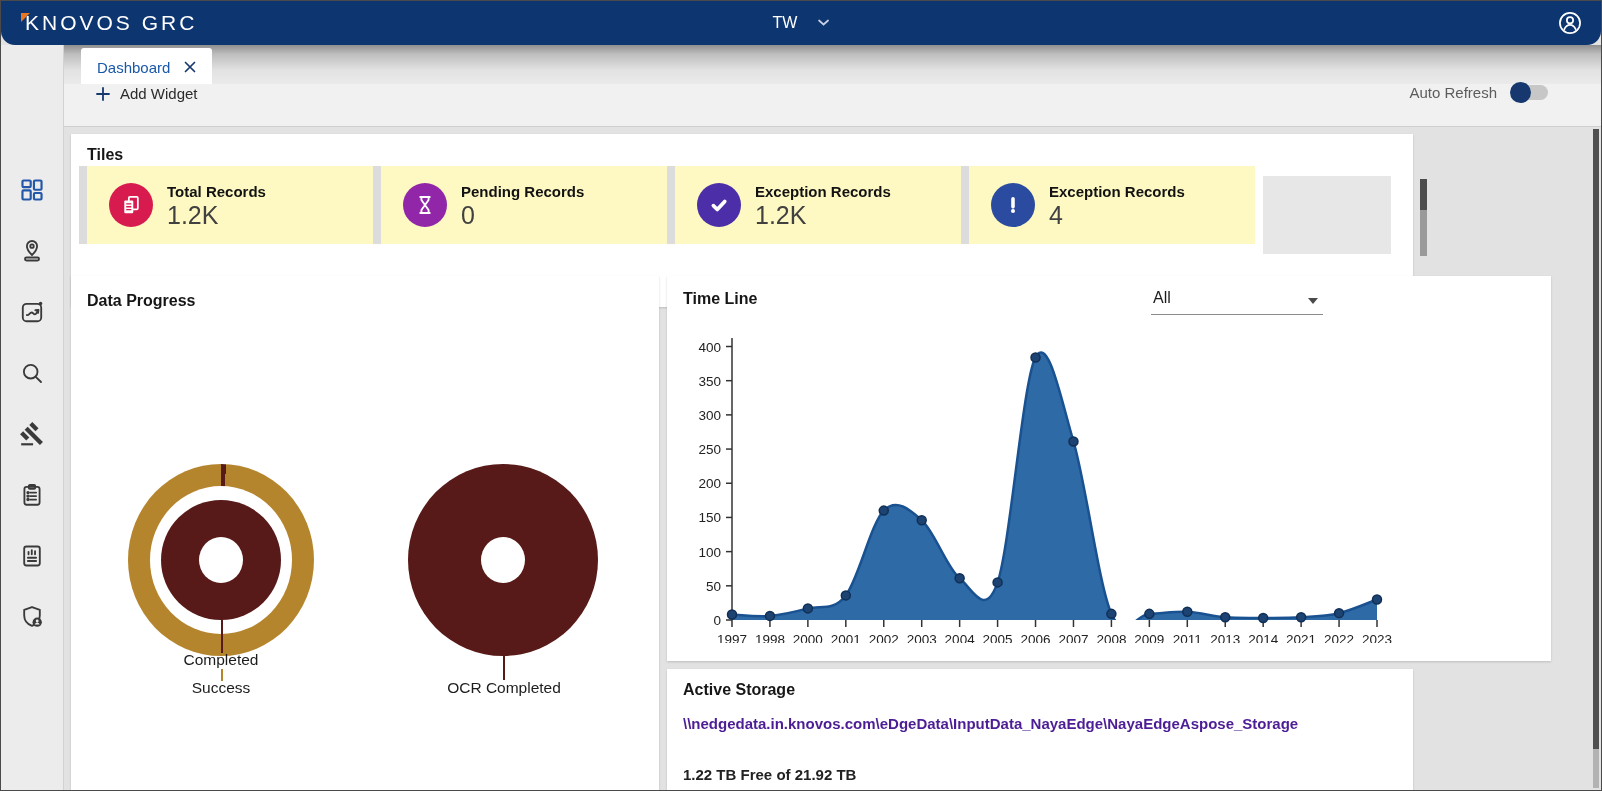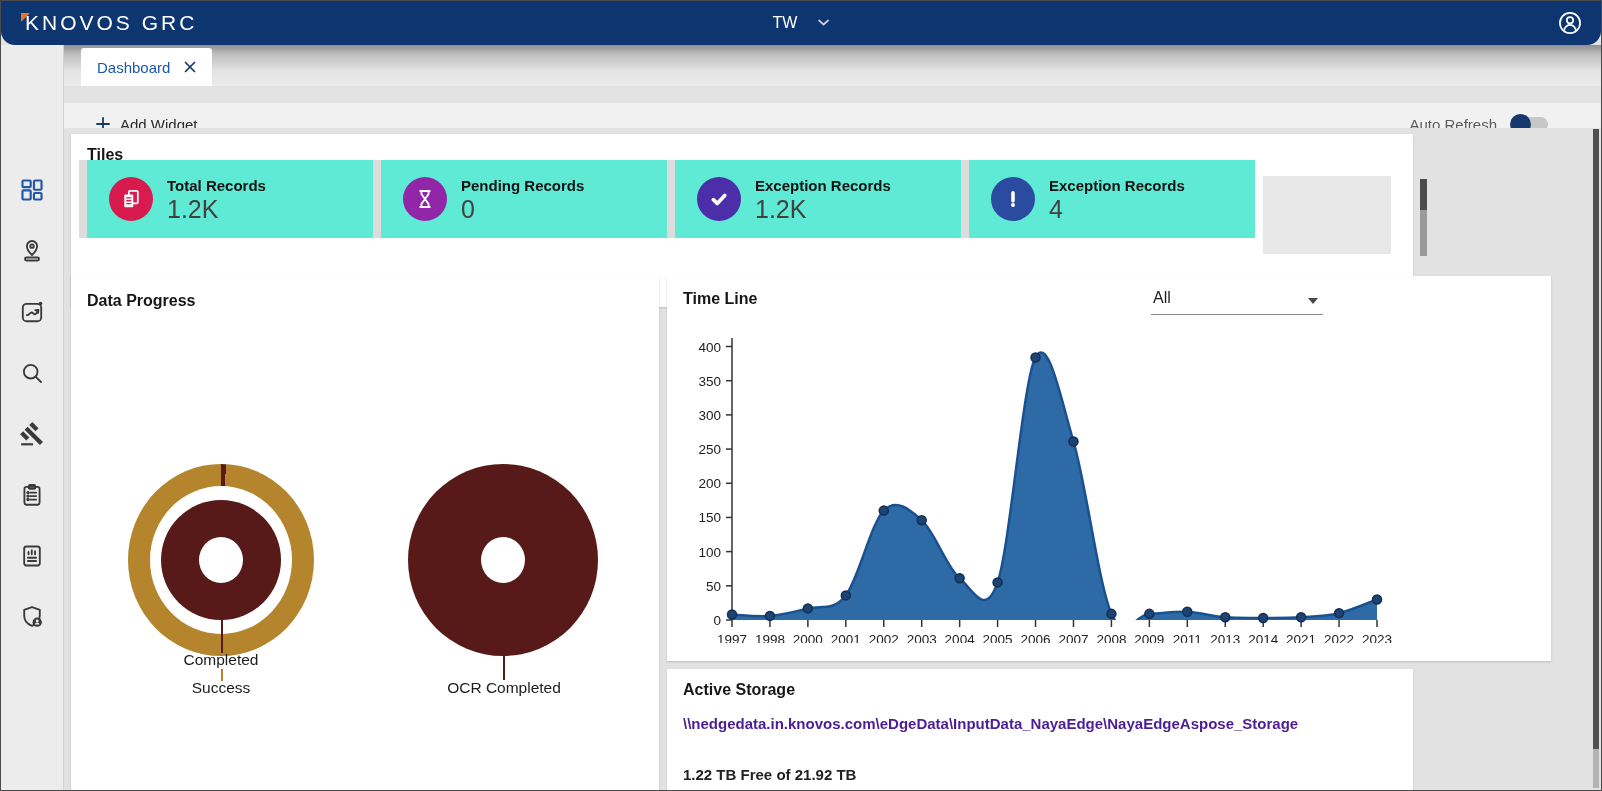--- a/index.html
+++ b/index.html
@@ -23,37 +23,37 @@
   .side-btn{width:26px;height:26px;cursor:pointer;}
   .side-btn svg{width:26px;height:26px;stroke:#3a3a3a;fill:none;stroke-width:1.7;stroke-linecap:round;stroke-linejoin:round;}
   .side-btn.active svg{stroke:#2357a7;stroke-width:2;}
 
   
   .tabbar{position:absolute;top:44px;left:62px;right:0;height:41px;
     background:linear-gradient(180deg,#8f8f8f 0,#bdbdbd 9px,#e2e2e2 25px,#ececec 100%);}
   .tab{position:absolute;left:18px;top:3px;height:38px;background:#fff;border-radius:3px 3px 0 0;
     display:flex;align-items:center;gap:14px;padding:0 16px;color:#1a58a9;font-size:15px;cursor:pointer;}
   .tab-close{display:flex;cursor:pointer;}
-  .toolbar{position:absolute;top:102px;left:62px;right:0;height:42px;background:#f1f1f1;
-    border-bottom:1px solid #cfcfcf;display:flex;align-items:center;}
+  .toolbar{position:absolute;top:83px;left:62px;right:0;height:42px;background:#f1f1f1;
+    border-bottom:1px solid #cfcfcf;display:flex;align-items:flex-start;}
   .add-widget{margin-left:26px;display:flex;align-items:center;gap:9px;font-size:15px;color:#2b2b2b;
     background:none;border:none;cursor:pointer;font-family:inherit;}
   .auto-refresh{position:absolute;right:53px;display:flex;align-items:center;gap:15px;color:#5c5c5c;font-size:15px;}
   .toggle{position:relative;width:36px;height:15px;background:#c7c7c7;border-radius:8px;cursor:pointer;}
   .toggle .knob{position:absolute;left:-2px;top:-3px;width:21px;height:21px;border-radius:50%;background:#16386e;}
 
   
   .content{position:absolute;top:127px;left:62px;right:0;bottom:0;background:#e2e2e2;overflow:hidden;}
   .card{position:absolute;background:#fff;box-shadow:0 1px 2px rgba(0,0,0,.16);}
   .card h3{position:absolute;margin:0;font-size:16px;font-weight:700;color:#161616;}
 
   
   .tiles-card{left:8px;top:6px;width:1342px;height:173px;}
   .tiles-card h3{left:16px;top:12px;}
-  .tile{position:absolute;top:26px;width:294px;height:78px;display:flex;align-items:center;background:#5eead4;}
+  .tile{position:absolute;top:32px;width:294px;height:78px;display:flex;align-items:center;background:#fef9c3;}
   .tile::before{content:"";width:8px;height:78px;background:#dcdcdc;margin-right:22px;flex:none;}
   .tile-circle{width:44px;height:44px;border-radius:50%;display:flex;align-items:center;justify-content:center;flex:none;}
   .tile-circle svg{width:26px;height:26px;}
   .tile-text{margin-left:14px;}
   .tile-label{font-size:15px;font-weight:700;color:#121212;line-height:19px;}
   .tile-value{font-size:25px;color:#414141;line-height:28px;}
   .tile-placeholder{position:absolute;left:1192px;top:42px;width:128px;height:78px;background:#e7e7e7;}
   .tiles-scrollbar{position:absolute;left:1349px;top:45px;width:7px;height:77px;cursor:pointer;}
   .tiles-scrollbar .thumb{height:31px;background:#4d4d4d;}
   .tiles-scrollbar .rest{height:46px;background:#9a9a9a;}

